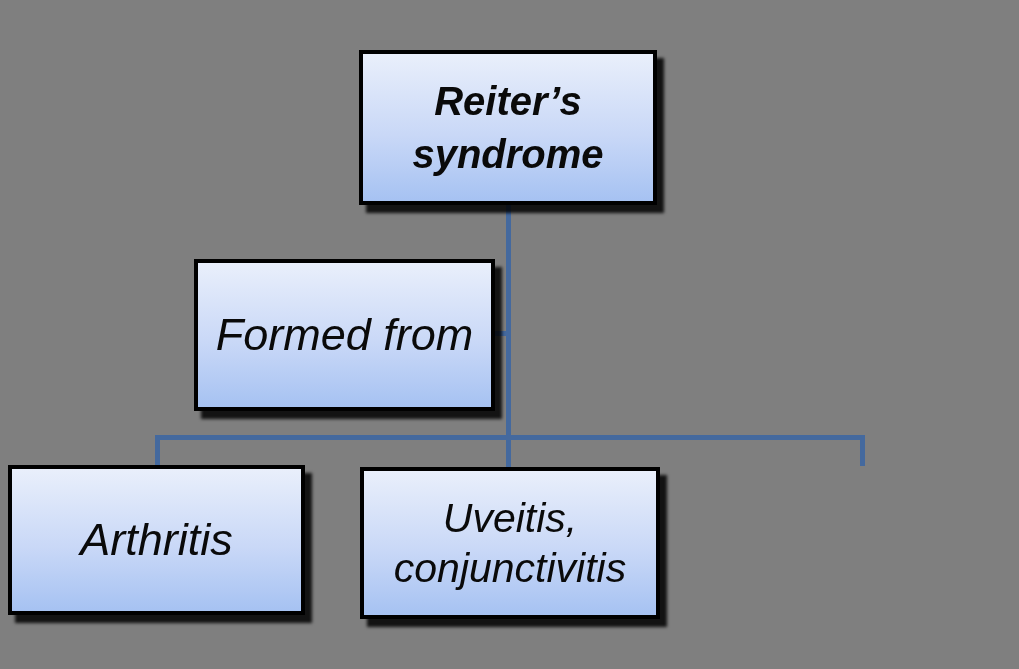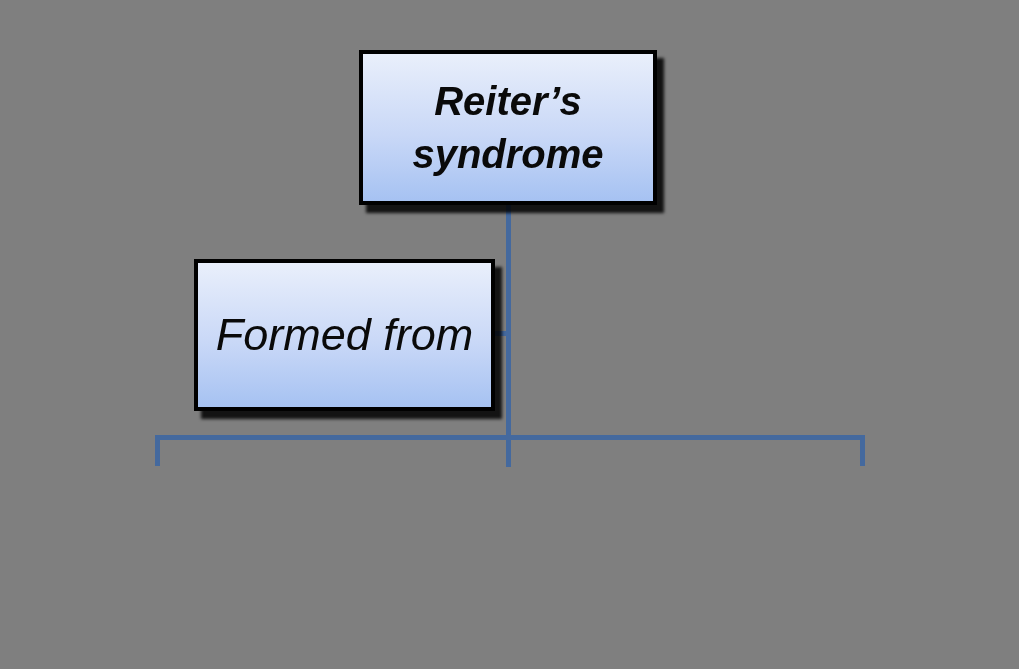--- a/index.html
+++ b/index.html
@@ -52,16 +52,23 @@
 
   <div class="node" id="node-root">
     <span class="label">Reiter’s
 syndrome</span>
   </div>
 
   <div class="node" id="node-qualifier">
     <span class="label">Formed from</span>
   </div>
 
+  <div class="node" id="node-child-0">
+    <span class="label">Arthritis</span>
+  </div>
 
+  <div class="node" id="node-child-1">
+    <span class="label">Uveitis,
+conjunctivitis</span>
+  </div>
 
 
 </div>
 
 </body></html>

